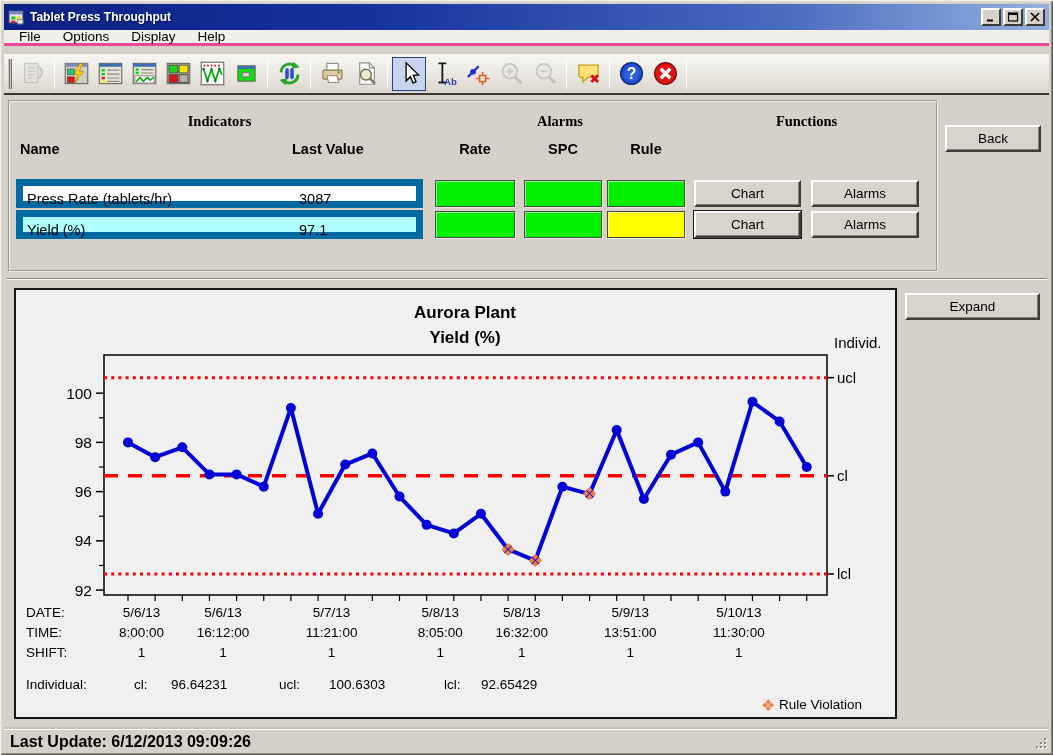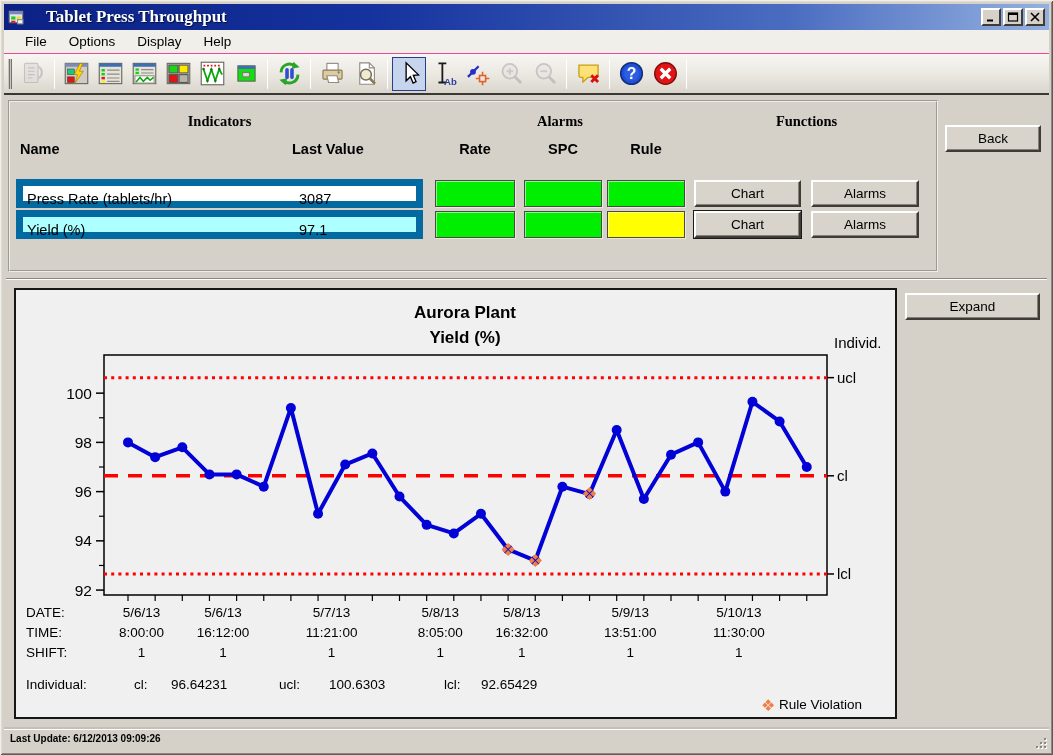--- a/index.html
+++ b/index.html
@@ -4,28 +4,28 @@
 <style>
   html,body{margin:0;padding:0;background:#808080;}
   *{box-sizing:border-box;font-family:"Liberation Sans",sans-serif;}
   #window{position:relative;width:1053px;height:755px;background:#d5d1c8;
     box-shadow:inset 1px 1px 0 #f2efe8, inset -1px -1px 0 #5f5c56, inset 2px 2px 0 #e0dcd4, inset -2px -2px 0 #8a8680;
     overflow:hidden;}
   
   .titlebar{position:absolute;left:4px;top:4px;width:1045px;height:26px;
     background:linear-gradient(90deg,#0c2184 0%,#15329e 35%,#4a6cc0 75%,#94b0e0 100%);
     display:flex;align-items:center;padding:0 4px;}
-  .titlebar .title{color:#fff;font-weight:bold;font-size:17px;margin-left:21px;flex:1;
-    text-shadow:1px 1px 1px #00103a;font-family:Liberation Serif, serif;}
+  .titlebar .title{color:#fff;font-weight:bold;font-size:12px;margin-left:5px;flex:1;
+    text-shadow:1px 1px 1px #00103a;}
   .winbtn{width:20px;height:18px;margin-left:2px;background:#d6d2ca;border:2px solid;
     border-color:#fff #3f3c38 #3f3c38 #fff;display:flex;align-items:center;justify-content:center;padding:0;}
   .winbtn svg{width:12px;height:10px;display:block;}
   
-  .menubar{position:absolute;left:4px;top:30px;width:1045px;height:24px;background:#f1efe9;
-    display:flex;align-items:center;padding-left:10px;gap:0;border-bottom:1px solid #ec4899;}
+  .menubar{position:absolute;left:4px;top:30px;width:1045px;height:16px;background:#f1efe9;
+    display:flex;align-items:center;padding-left:4px;gap:0;border-bottom:3px solid #ec4899;}
   .menuitem{font-size:13.5px;color:#000;padding:3px 11px;cursor:default;}
   
   .toolbar{position:absolute;left:4px;top:54px;width:1045px;height:39px;
     background:linear-gradient(180deg,#f7f6f2 0%,#e9e6df 60%,#d9d5cc 100%);
     display:flex;align-items:center;padding-left:4px;}
   .toolbar-underline{position:absolute;left:4px;top:93px;width:1045px;height:2px;background:#3a3832;}
   .grip{width:4px;height:30px;margin-right:4px;border-left:2px ridge #c9c5bc;border-right:2px ridge #c9c5bc;}
   .tbsep{width:1px;height:30px;background:#a8a49a;border-right:1px solid #fff;margin:0 4px;}
   .tb{width:34px;height:34px;background:transparent;border:1px solid transparent;
     display:flex;align-items:center;justify-content:center;padding:0;}
@@ -49,21 +49,21 @@
   .hdivider{position:absolute;left:6px;top:278px;width:1041px;height:2px;
     border-top:1px solid #8a8680;border-bottom:1px solid #fff;}
   
   #chart-panel{position:absolute;left:14px;top:288px;width:883px;height:431px;
     background:#f0f0f0;border:2px solid #161616;}
   #chart-panel svg{position:absolute;left:0;top:0;}
   #chart-panel text{font-family:"Liberation Sans",sans-serif;}
   
   .statusbar{position:absolute;left:4px;top:729px;width:1045px;height:22px;background:#d5d1c8;
     border-top:1px solid #fff;box-shadow:0 -2px 0 #c4c0b6;}
-  .statusbar .stext{position:absolute;left:6px;top:3px;font-weight:bold;font-size:10px;color:#000;}
+  .statusbar .stext{position:absolute;left:6px;top:3px;font-weight:bold;font-size:16px;color:#000;}
   .grip-dots{position:absolute;right:3px;bottom:3px;width:13px;height:13px;}
   .grip-dots i{position:absolute;width:2px;height:2px;background:#8a8680;box-shadow:1px 1px 0 #fff;}
 </style>
 </head>
 <body>
 
 <div id="window">
 
   <div class="titlebar">
     <svg viewBox="0 0 16 16" width="17" height="17">

